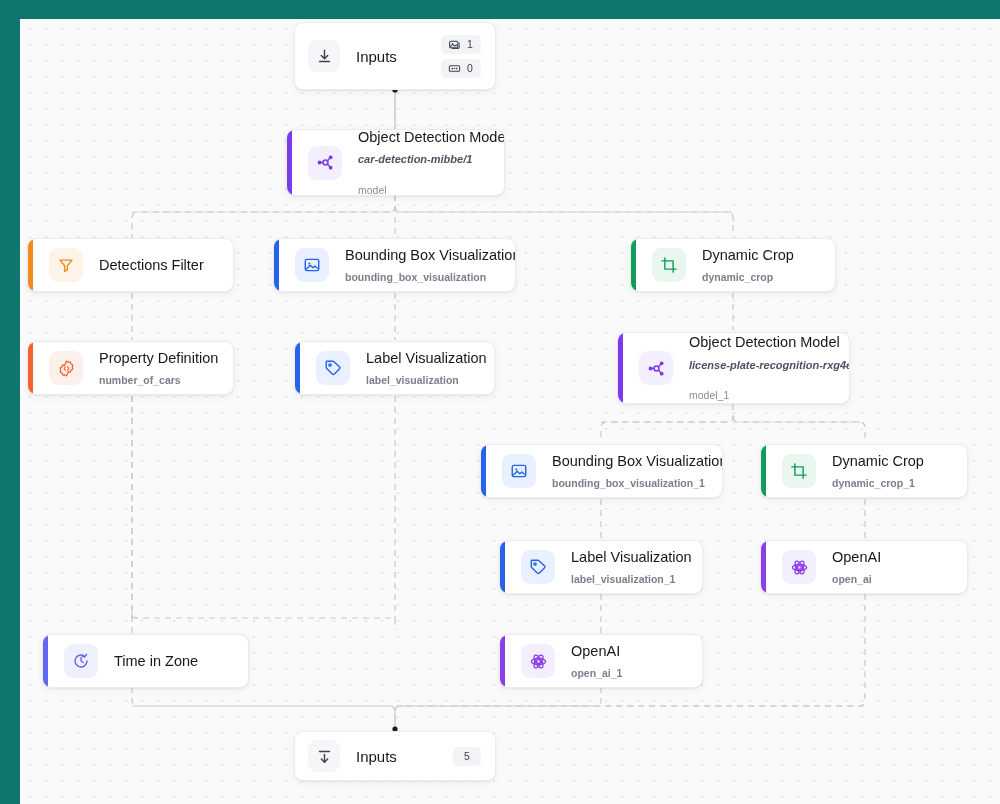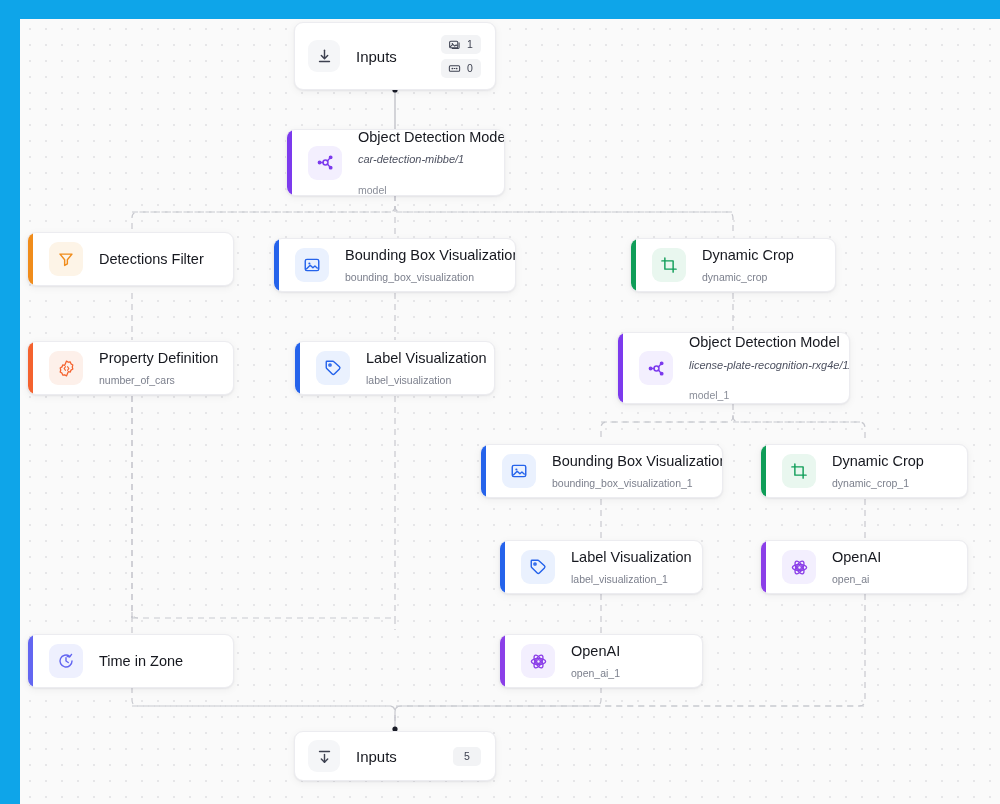--- a/index.html
+++ b/index.html
@@ -10,21 +10,21 @@
   body {
     font-family: "Liberation Sans", sans-serif;
     -webkit-font-smoothing: antialiased;
   }
 
   #canvas {
     position: relative;
     width: 1000px;
     height: 804px;
     overflow: hidden;
-    background: #0ea5e9;
+    background: #0f766e;
   }
 
   
   #dotgrid {
     position: absolute;
     left: 20px;
     top: 19px;
     right: 0;
     bottom: 0;
     width: 980px;
@@ -85,20 +85,21 @@
     color: #16181f;
     line-height: 1.25;
     white-space: nowrap;
   }
   .subtitle {
     font-size: 10.5px;
     color: #7b7f8c;
     line-height: 1.35;
     margin-top: 6px;
     white-space: nowrap;
+    font-weight: bold;
   }
   .subtitle.ital {
     font-style: italic;
     color: #4d5160;
     font-size: 11px;
   }
   .subtitle2 {
     font-size: 10.5px;
     color: #8a8e99;
     line-height: 1.35;
@@ -256,21 +257,21 @@
           <path d="M14.4 13.8 17.2 17.2"></path>
       </svg>
     </div>
     <div class="labels">
       <div class="title">Object Detection Model</div>
       <div class="subtitle ital">car-detection-mibbe/1</div>
       <div class="subtitle2">model</div>
     </div>
   </div>
 
-  <div class="node" style="left:27px; top:232px; width:207px; height:54px;">
+  <div class="node" style="left:27px; top:238px; width:207px; height:54px;">
     <div class="accent" style="background:#f08c1b;"></div>
     <div class="tile" style="background:#fdf4e7;">
       <svg width="18" height="18" viewBox="0 0 24 24" fill="none" stroke="#f08c1b" stroke-width="1.9" stroke-linecap="round" stroke-linejoin="round">
         <path d="M4 5.5h16l-6.2 7.4v5.6l-3.6 2.1v-7.7z"></path>
       </svg>
     </div>
     <div class="labels">
       <div class="title">Detections Filter</div>
     </div>
   </div>
@@ -405,21 +406,21 @@
         <ellipse cx="12" cy="12" rx="9" ry="4" transform="rotate(60 12 12)"></ellipse>
         <ellipse cx="12" cy="12" rx="9" ry="4" transform="rotate(120 12 12)"></ellipse>
       </svg>
     </div>
     <div class="labels">
       <div class="title">OpenAI</div>
       <div class="subtitle">open_ai</div>
     </div>
   </div>
 
-  <div class="node" style="left:27px; top:634px; width:207px; height:54px;">
+  <div class="node" style="left:42px; top:634px; width:207px; height:54px;">
     <div class="accent" style="background:#6366f1;"></div>
     <div class="tile" style="background:#eef0fe;">
       <svg width="18" height="18" viewBox="0 0 24 24" fill="none" stroke="#6366f1" stroke-width="1.9" stroke-linecap="round" stroke-linejoin="round">
         <path d="M20 12a8 8 0 1 1-3.2-6.4"></path>
         <path d="M19.4 3.2 17 6.6l-3.4-1"></path>
         <path d="M12 7.6V12l3 2"></path>
       </svg>
     </div>
     <div class="labels">
       <div class="title">Time in Zone</div>

